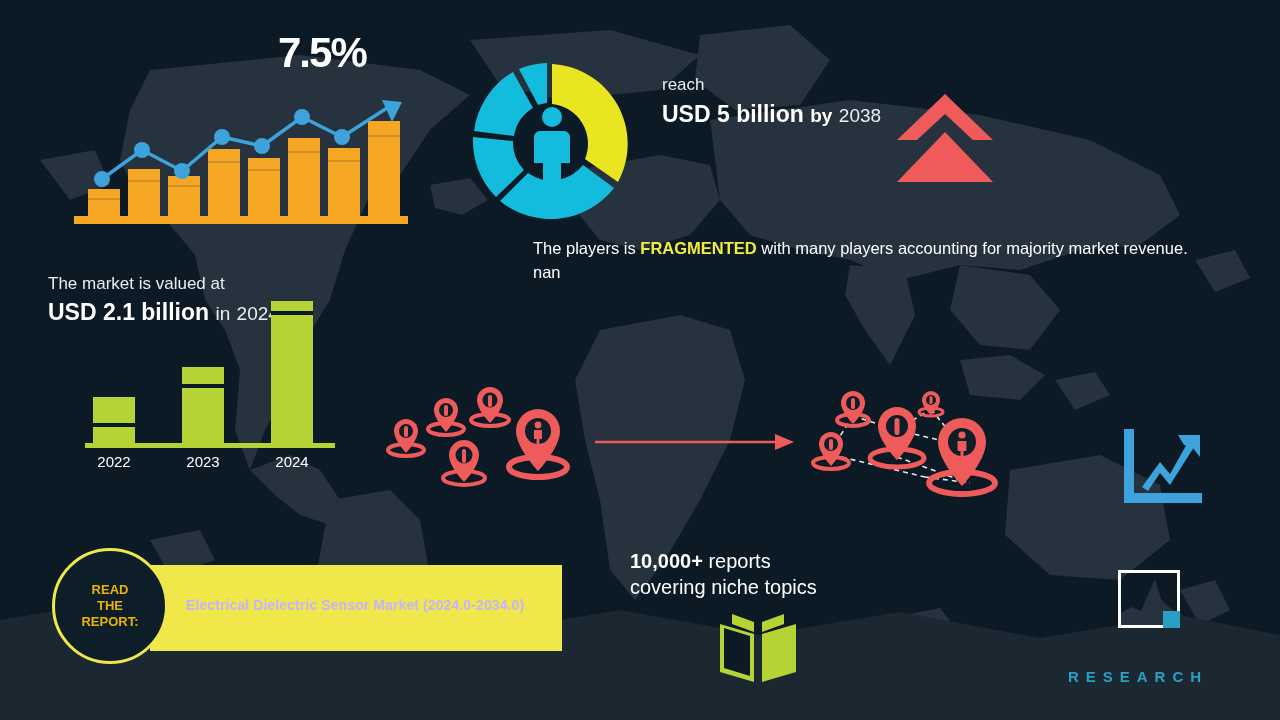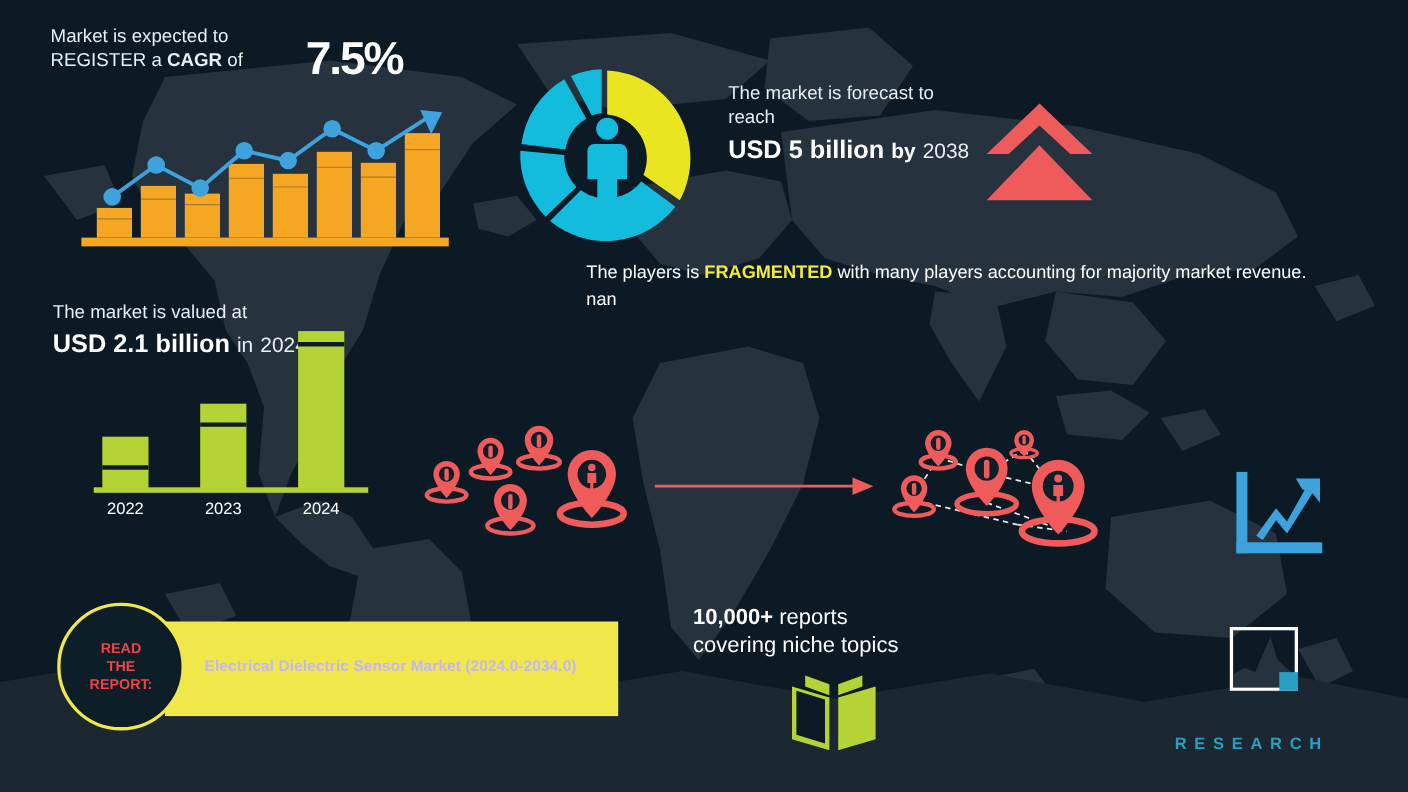--- a/index.html
+++ b/index.html
@@ -44,21 +44,21 @@
   }
   #cta-label{
     left:186px;top:597px;width:360px;
     color:#c4b5fd;font-size:14px;font-weight:bold;letter-spacing:.1px;
   }
   #cta-circle{
     left:52px;top:548px;width:116px;height:116px;border-radius:50%;
     background:#0e1e29;border:3px solid #f0e84b;box-sizing:border-box;
     display:flex;align-items:center;justify-content:center;text-align:center;
   }
-  #cta-circle span{color:#ef4444;font-size:13px;font-weight:bold;line-height:16px;}
+  #cta-circle span{color:#eab308;font-size:13px;font-weight:bold;line-height:16px;}
 
   
   #logo{left:1022px;top:570px;width:232px;height:125px;}
   #logo-mark{position:absolute;left:96px;top:0px;width:62px;height:58px;
     border:3px solid #ffffff;box-sizing:border-box;}
   #logo-mark .corner{position:absolute;right:-3px;bottom:-3px;width:17px;height:17px;background:#2a9fc4;}
   #logo-name{position:absolute;left:0;top:62px;width:232px;text-align:center;
     color:#ffffff;font-size:33px;font-weight:bold;letter-spacing:1px;}
   #logo-sub{position:absolute;left:0;top:98px;width:232px;text-align:center;
     color:#2a9fc4;font-size:15px;font-weight:bold;letter-spacing:7px;}
@@ -111,26 +111,20 @@
       <path d="M520 640 L590 628 L620 660 L560 680 Z"></path>
       <path d="M150 540 L200 530 L215 560 L170 575 Z"></path>
     </g>
     <g fill="#1b2731">
       <path d="M0 620 L120 600 L260 625 L380 605 L500 630 L620 610 L760 635
                L900 612 L1040 638 L1180 615 L1280 635 L1280 720 L0 720 Z"></path>
     </g>
   </svg>
 
   <div class="abs" id="cagr-block">
-    <div id="cagr-text" class="lead">
-      <div>Market is expected to</div>
-      <div>
-        <span>REGISTER a </span><b>CAGR</b><span> of</span>
-      </div>
-    </div>
     <div id="cagr-value">7.5%</div>
   </div>
 
   <svg class="abs" style="left:62px;top:86px;" width="352" height="140" viewBox="0 0 352 140" xmlns="http://www.w3.org/2000/svg">
     <g fill="#f5a623">
       <rect x="26" y="103" width="32" height="27"></rect>
       <rect x="66" y="83" width="32" height="47"></rect>
       <rect x="106" y="90" width="32" height="40"></rect>
       <rect x="146" y="63" width="32" height="67"></rect>
       <rect x="186" y="72" width="32" height="58"></rect>
@@ -175,21 +169,20 @@
     <path d="M53 11 A80 80 0 0 1 81 5 L81 45 A40 40 0 0 0 72 47 Z" fill="#13bbdd"></path>
     <circle cx="86" cy="86" r="40" fill="none"></circle>
 
     <g fill="#13bbdd">
       <circle cx="86" cy="59" r="10"></circle>
       <path d="M74 73 h24 a6 6 0 0 1 6 6 v26 h-9 v24 h-18 v-24 h-9 v-26 a6 6 0 0 1 6 -6 z"></path>
     </g>
   </svg>
 
   <div class="abs" id="forecast-block">
-    <div class="lead">The market is forecast to</div>
     <div class="lead">reach</div>
     <div class="bigstat" style="margin-top:4px;">
       <span>USD 5 billion</span>
       <span class="semi">by</span>
       <span class="thin">2038</span>
     </div>
   </div>
 
   <svg class="abs" style="left:895px;top:92px;" width="100" height="92" viewBox="0 0 100 92" xmlns="http://www.w3.org/2000/svg">
     <polygon points="50,2 98,48 78,48 50,22 22,48 2,48" fill="#ef5b5b"></polygon>

